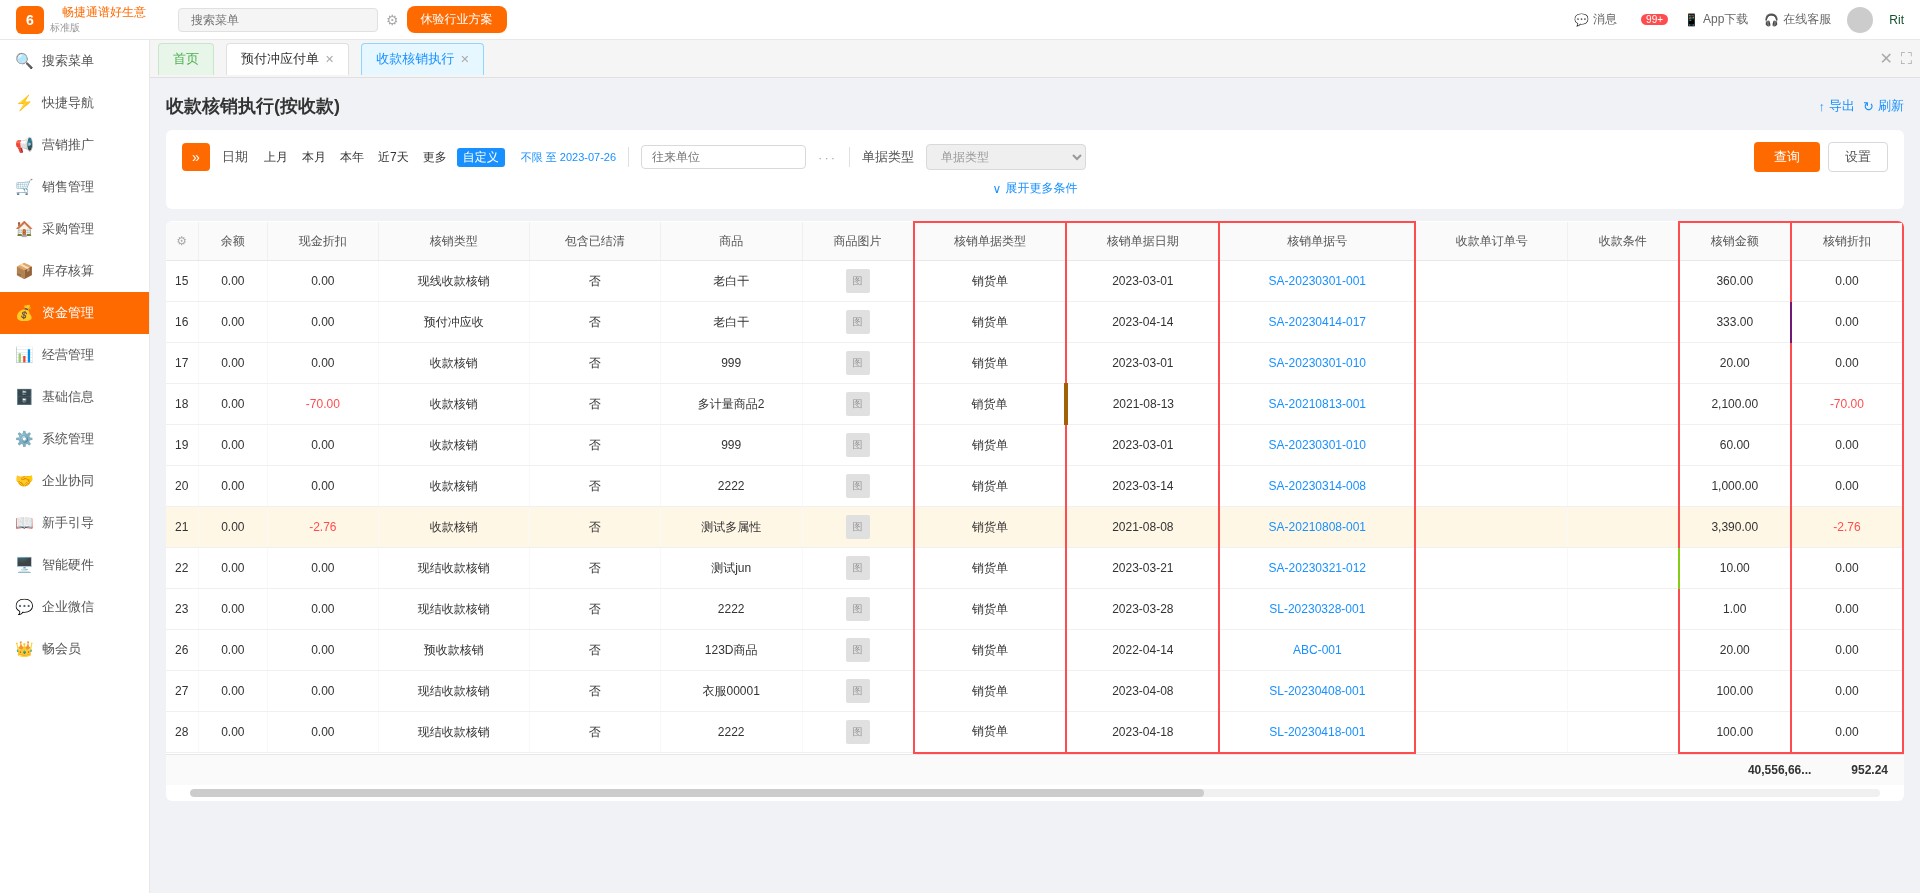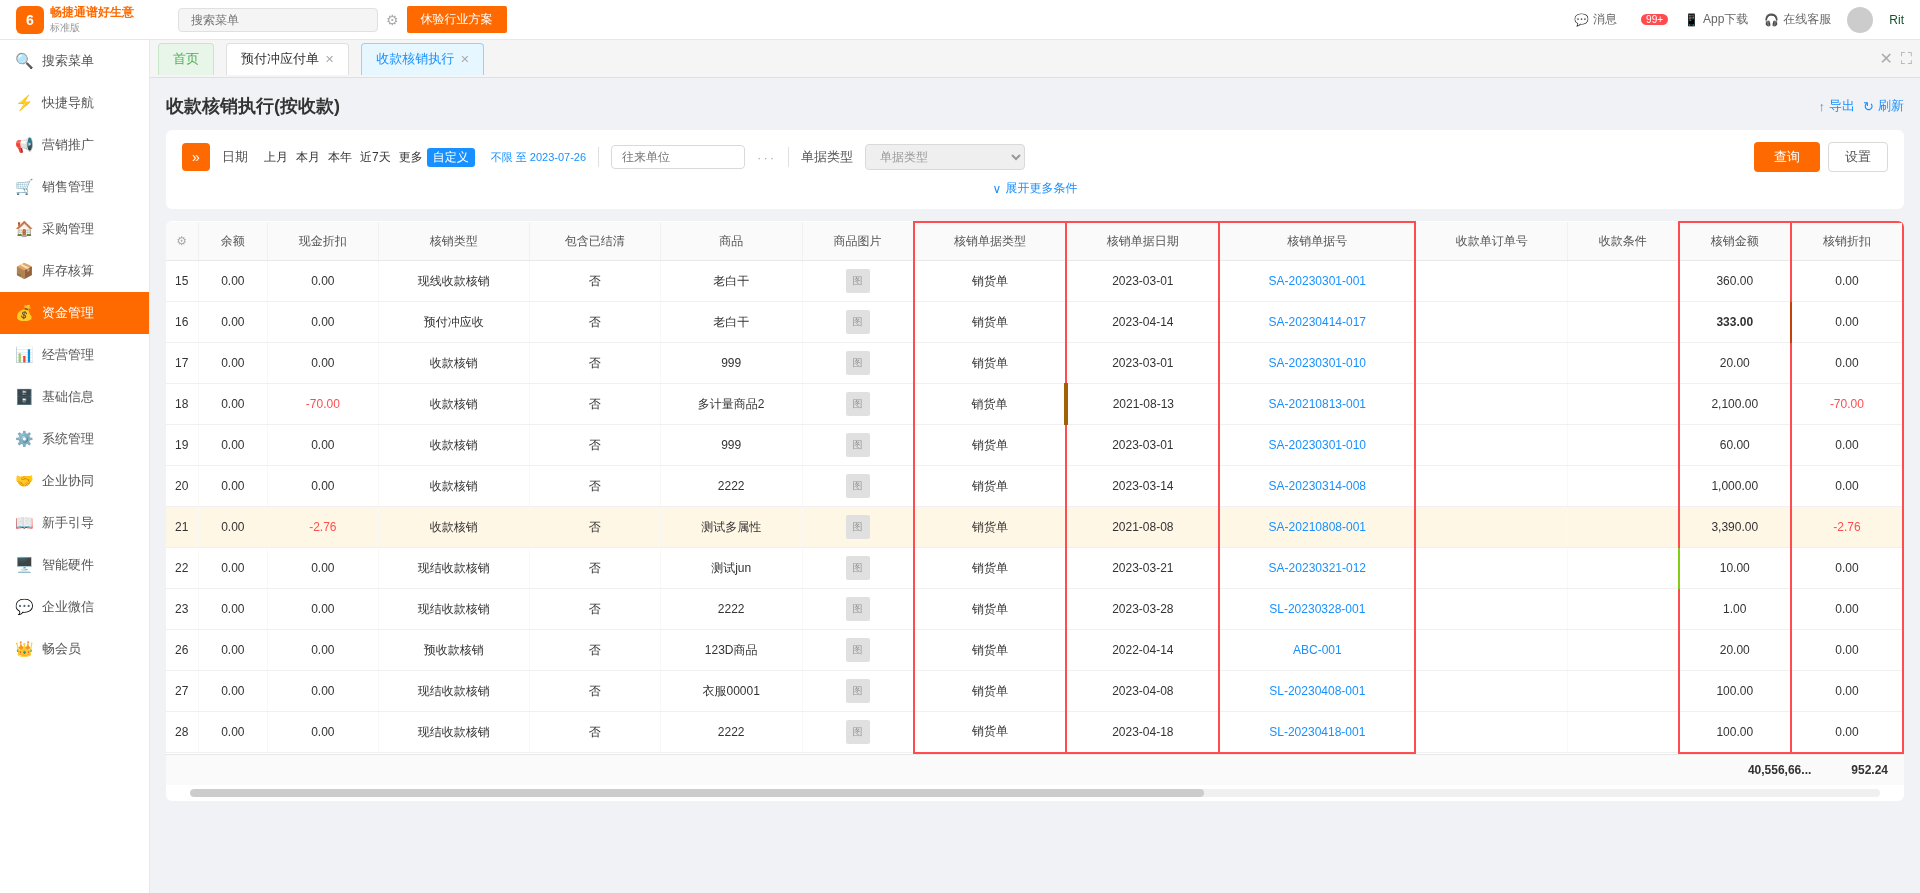--- a/index.html
+++ b/index.html
@@ -4,21 +4,21 @@
   <style>
     * { box-sizing: border-box; margin: 0; padding: 0; }
     body { font-family: 'Microsoft YaHei', Arial, sans-serif; font-size: 13px; background: #f0f2f5; color: #333; }
 
     
     .top-bar { height: 40px; background: #fff; display: flex; align-items: center; padding: 0 16px; border-bottom: 1px solid #e8e8e8; gap: 12px; }
     .top-bar-logo { display: flex; align-items: center; gap: 6px; width: 150px; }
     .logo-icon { width: 28px; height: 28px; background: #ff6a00; border-radius: 6px; display: flex; align-items: center; justify-content: center; color: white; font-weight: bold; font-size: 14px; }
     .top-bar-center { flex: 1; display: flex; align-items: center; gap: 8px; }
     .top-search-box { background: #f5f5f5; border: 1px solid #e0e0e0; border-radius: 4px; padding: 4px 12px; color: #999; font-size: 12px; width: 200px; }
-    .top-bar-btn { background: #ff6a00; color: white; border: none; border-radius: 2px; padding: 5px 14px; font-size: 12px; cursor: pointer; }
+    .top-bar-btn { background: #ff6a00; color: white; border: none; border-radius: 8px; padding: 5px 14px; font-size: 12px; cursor: pointer; }
     .top-bar-right { display: flex; align-items: center; gap: 16px; }
     .top-bar-right-item { display: flex; align-items: center; gap: 4px; font-size: 12px; color: #666; cursor: pointer; }
     .badge { background: #ff4d4f; color: white; border-radius: 10px; padding: 0 5px; font-size: 10px; margin-left: 20px; }
     .top-bar-avatar { width: 26px; height: 26px; background: #ccc; border-radius: 50%; }
 
     
     .main-layout { display: flex; height: calc(100vh - 40px); }
 
     
     .sidebar { width: 150px; background: #fff; border-right: 1px solid #e8e8e8; flex-shrink: 0; overflow-y: auto; }
@@ -46,25 +46,25 @@
     .page-title { font-size: 18px; font-weight: bold; color: #333; }
     .page-header-actions { display: flex; gap: 8px; }
     .btn-export { display: flex; align-items: center; gap: 4px; color: #1890ff; cursor: pointer; font-size: 13px; }
     .btn-refresh { display: flex; align-items: center; gap: 4px; color: #1890ff; cursor: pointer; font-size: 13px; }
 
     
     .filter-area { background: #fff; border-radius: 6px; padding: 12px 16px; margin-bottom: 12px; }
     .filter-row { display: flex; align-items: center; gap: 12px; flex-wrap: wrap; }
     .filter-expand-btn { width: 28px; height: 28px; background: #ff6a00; color: white; border: none; border-radius: 4px; cursor: pointer; font-size: 14px; display: flex; align-items: center; justify-content: center; }
     .filter-label { font-size: 13px; color: #555; }
-    .filter-date-options { display: flex; align-items: center; }
+    .filter-date-options { display: flex; gap: 6px; align-items: center; }
     .date-opt { font-size: 12px; color: #333; cursor: pointer; padding: 2px 4px; }
     .date-opt.custom { color: white; background: #1890ff; border-radius: 3px; padding: 1px 6px; }
     .filter-separator { width: 1px; height: 20px; background: #e0e0e0; }
-    .filter-input { border: 1px solid #d9d9d9; border-radius: 4px; padding: 4px 10px; font-size: 12px; color: #999; width: 134px; }
+    .filter-input { border: 1px solid #d9d9d9; border-radius: 4px; padding: 4px 10px; font-size: 12px; color: #999; width: 165px; }
     .filter-dots { color: #aaa; letter-spacing: 2px; }
     .filter-select { border: 1px solid #d9d9d9; border-radius: 4px; padding: 4px 10px; font-size: 12px; color: #999; width: 160px; }
     .btn-query { background: #ff6a00; color: white; border: none; border-radius: 4px; padding: 6px 20px; font-size: 13px; cursor: pointer; }
     .btn-settings { background: white; color: #555; border: 1px solid #d9d9d9; border-radius: 4px; padding: 5px 16px; font-size: 13px; cursor: pointer; }
     .expand-more-btn { display: flex; align-items: center; gap: 4px; color: #1890ff; font-size: 12px; cursor: pointer; margin: 0 auto; }
 
     
     .table-wrapper { background: #fff; border-radius: 6px; overflow: hidden; }
     table { width: 100%; border-collapse: collapse; font-size: 12px; }
     thead tr { background: #fafafa; }
@@ -83,21 +83,21 @@
   </style>
 </head>
 <body>
 
 <div class="top-bar">
   <div class="top-bar-logo">
     <div class="logo-icon">
       <span>6</span>
     </div>
     <div>
-      <div style="font-size:12px;font-weight:bold;color:#ff6a00;">畅捷通谱好生意</div>
+      <div style="font-size:12px;font-weight:normal;color:#ff6a00;margin-left:12px;">畅捷通谱好生意</div>
       <div style="font-size:10px;color:#999;">标准版</div>
     </div>
   </div>
   <div class="top-bar-center">
     <div class="top-search-box" style="color:#ccc;">
       <input style="border: none; background: transparent; outline: none; font-size: 12px; width: 160px; color: rgb(153, 153, 153);" placeholder="搜索菜单">
     </div>
     <span style="color:#aaa;font-size:14px;">⚙</span>
     <button class="top-bar-btn">休验行业方案</button>
   </div>
@@ -306,21 +306,21 @@
     <td>否</td>
     <td>老白干</td>
     <td>
                   <div style="width:24px;height:24px;background:#e0e0e0;border-radius:2px;margin:0 auto;display:flex;align-items:center;justify-content:center;font-size:10px;color:#999;">图</div>
                 </td>
     <td style="border-left:2px solid #ff4d4f;border-right:2px solid #ff4d4f;">销货单</td>
     <td style="border-left:2px solid #ff4d4f;border-right:2px solid #ff4d4f;">2023-04-14</td>
     <td style="border-left:2px solid #ff4d4f;border-right:2px solid #ff4d4f;"><a class="link-text">SA-20230414-017</a></td>
     <td></td>
     <td></td>
-    <td style="border-left:2px solid #ff4d4f;border-right:2px solid #c2410c;font-weight:bold;">333.00</td>
+    <td style="border-left:2px solid #ff4d4f;border-right:2px solid #701a75;">333.00</td>
     <td style="border-left:2px solid #ff4d4f;border-right:2px solid #ff4d4f;">0.00</td>
   </tr>
               <tr>
     <td>17</td>
     <td>0.00</td>
     <td style="">0.00</td>
     <td>收款核销</td>
     <td>否</td>
     <td>999</td>
     <td>

